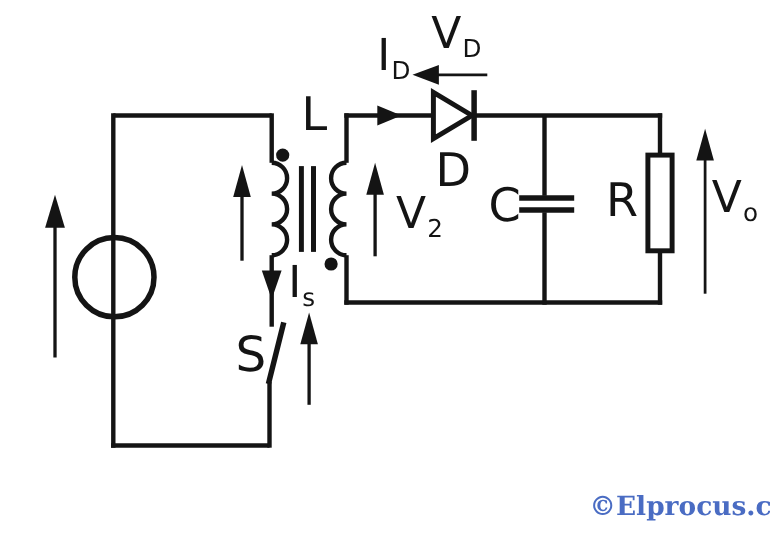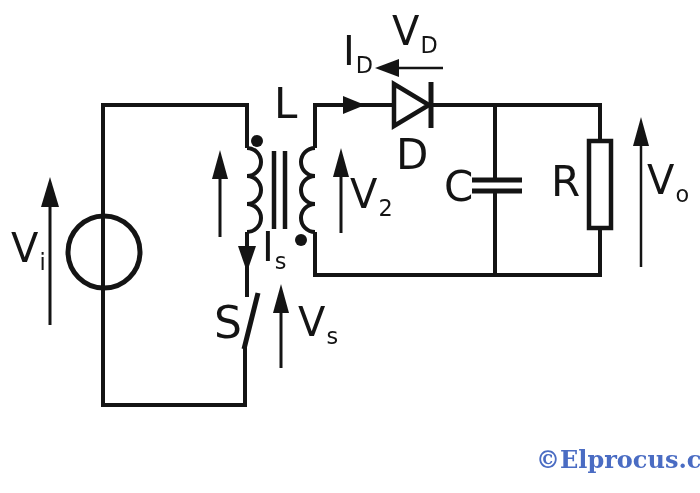--- a/index.html
+++ b/index.html
@@ -99,24 +99,22 @@
       <polygon points="641,117 633,146 649,146"></polygon>
       <polygon points="375,68 399,59 399,77"></polygon>
       <polygon points="365,105 343,96 343,114"></polygon>
       <polygon points="247,272 238,246 256,246"></polygon>
 
       <circle cx="257" cy="141" r="6"></circle>
       <circle cx="301" cy="240" r="6"></circle>
     </g>
   </svg>
 
-  <div class="lbl" style="left:11px;top:228px"><span>V</span><sub>i</sub></div>
-  <div class="lbl" style="left:350px;top:174px"><span>V</span><sub>2</sub></div>
-  <div class="lbl" style="left:262px;top:227px"><span>I</span><sub>s</sub></div>
-  <div class="lbl" style="left:298px;top:302px"><span>V</span><sub>s</sub></div>
+  <div class="lbl" style="left:360px;top:174px"><span>V</span><sub>2</sub></div>
+  <div class="lbl" style="left:262px;top:237px"><span>I</span><sub>s</sub></div>
   <div class="lbl" style="left:343px;top:31px"><span>I</span><sub>D</sub></div>
   <div class="lbl" style="left:392px;top:11px"><span>V</span><sub>D</sub></div>
   <div class="lbl" style="left:647px;top:160px"><span>V</span><sub>o</sub></div>
 
   <div class="lbl comp" style="left:274px;top:83px">L</div>
   <div class="lbl comp" style="left:396px;top:134px">D</div>
   <div class="lbl comp" style="left:444px;top:166px">C</div>
   <div class="lbl comp" style="left:551px;top:161px">R</div>
   <div class="lbl big" style="left:214px;top:301px">S</div>
 

